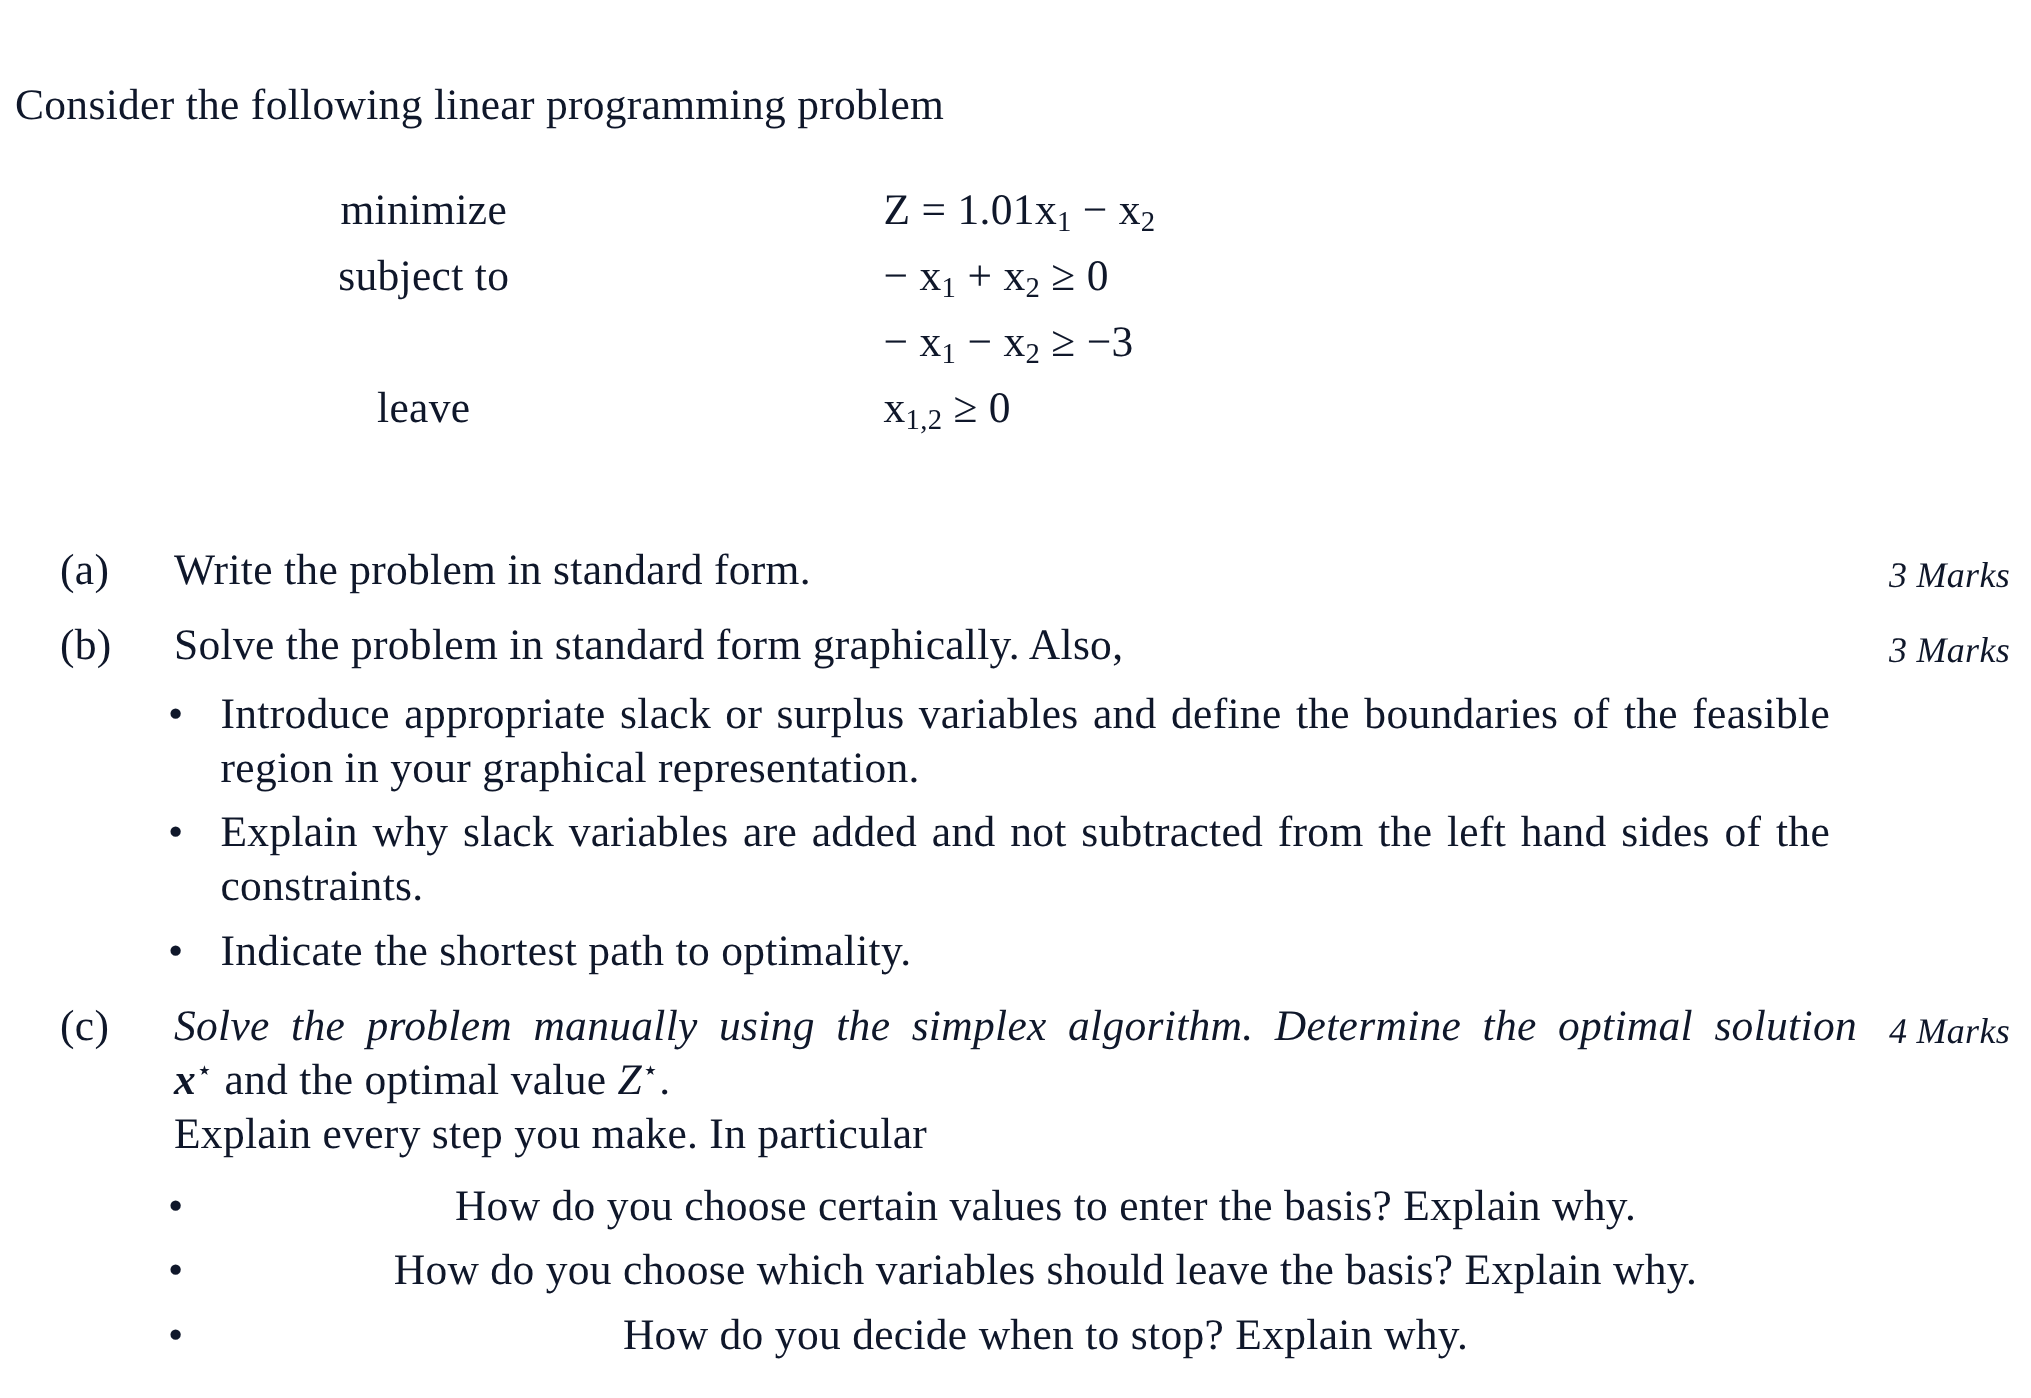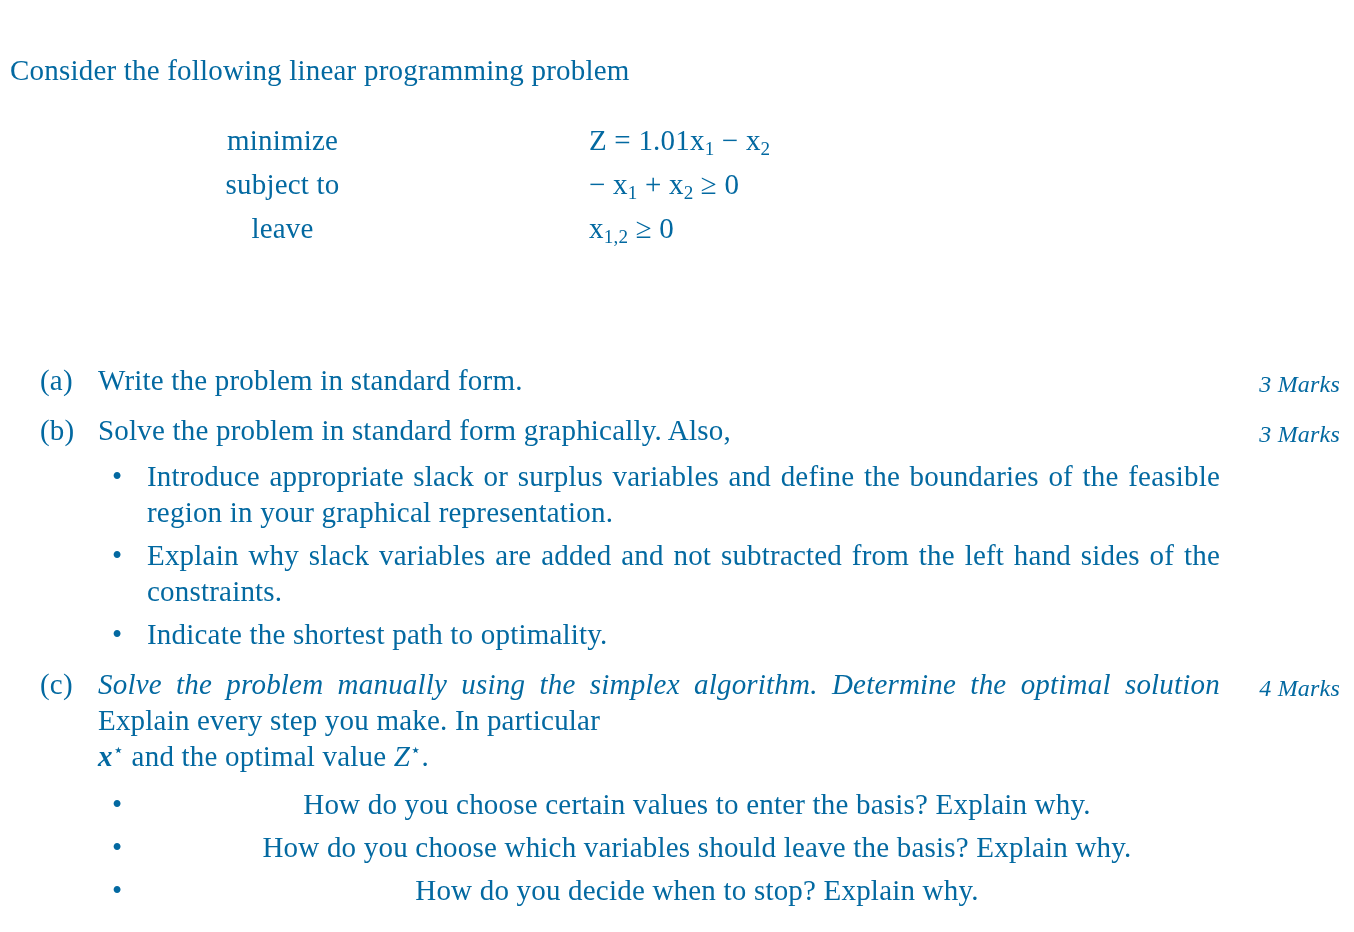--- a/index.html
+++ b/index.html
@@ -1,21 +1,21 @@
 <!DOCTYPE html>
 <html><head>
 <meta charset="utf-8">
 <style>
   html, body { margin: 0; padding: 0; background: #ffffff; }
   .page {
     position: relative;
     width: 1354px;
     height: 932px;
     background: #ffffff;
-    color: #0369a1;
+    color: #0f172a;
     font-family: "Liberation Serif", "DejaVu Serif", serif;
     font-size: 29px;
     letter-spacing: 0.2px;
     line-height: 36px;
     overflow: hidden;
   }
   p, div, span { margin: 0; padding: 0; }
 
   .intro { position: absolute; left: 10px; top: 52px; white-space: nowrap; }
 
@@ -26,21 +26,21 @@
   .math-eq { margin-left: 24px; white-space: nowrap; }
   .math-eq i, .math-label { font-style: inherit; }
   i { font-style: italic; }
   b { font-weight: bold; }
   sub { font-size: 66%; line-height: 0; vertical-align: -0.25em; }
   sup { font-size: 62%; line-height: 0; vertical-align: 0.55em; }
 
   
   .item { position: absolute; left: 0; width: 100%; }
   .item-label { position: absolute; left: 40px; top: 0; }
-  .item-text { position: absolute; left: 98px; top: 0; width: 1122px; }
+  .item-text { position: absolute; left: 116px; top: 0; width: 1122px; }
   .item-marks {
     position: absolute; right: 14px; top: 4px;
     font-style: italic; font-size: 24px; letter-spacing: 0.2px;
     white-space: nowrap;
   }
   .justify-full { text-align: justify; text-align-last: justify; font-style: italic; }
 
   
   .bullets { position: absolute; left: 112px; }
   .bullet-row { display: flex; align-items: flex-start; }
@@ -57,20 +57,24 @@
   <p class="intro">Consider the following linear programming problem</p>
 
   <div class="math">
     <div class="math-row">
       <span class="math-label">minimize</span>
       <span class="math-eq"><i>Z</i> = 1.01<i>x</i><sub>1</sub> − <i>x</i><sub>2</sub></span>
     </div>
     <div class="math-row">
       <span class="math-label">subject to</span>
       <span class="math-eq">− <i>x</i><sub>1</sub> + <i>x</i><sub>2</sub> ≥ 0</span>
+    </div>
+    <div class="math-row">
+      <span class="math-label"></span>
+      <span class="math-eq">− <i>x</i><sub>1</sub> − <i>x</i><sub>2</sub> ≥ −3</span>
     </div>
     <div class="math-row">
       <span class="math-label">leave</span>
       <span class="math-eq"><i>x</i><sub>1,2</sub> ≥ 0</span>
     </div>
   </div>
 
   <div class="item" style="top:362px">
     <span class="item-label">(a)</span>
     <div class="item-text">Write the problem in standard form.</div>
@@ -95,22 +99,22 @@
     <div class="bullet-row">
       <span class="dot">•</span>
       <p class="btext">Indicate the shortest path to optimality.</p>
     </div>
   </div>
 
   <div class="item" style="top:666px">
     <span class="item-label">(c)</span>
     <div class="item-text">
       <div class="justify-full">Solve the problem manually using the simplex algorithm. Determine the optimal solution</div>
+      <div><b><i>x</i></b><sup>⋆</sup> and the optimal value <i>Z</i><sup>⋆</sup>.</div>
       <div>Explain every step you make. In particular</div>
-      <div><b><i>x</i></b><sup>⋆</sup> and the optimal value <i>Z</i><sup>⋆</sup>.</div>
     </div>
     <span class="item-marks">4 Marks</span>
   </div>
 
   <div class="bullets" style="top:786px">
     <div class="bullet-row">
       <span class="dot">•</span>
       <p class="btext-c">How do you choose certain values to enter the basis? Explain why.</p>
     </div>
     <div class="bullet-row">

